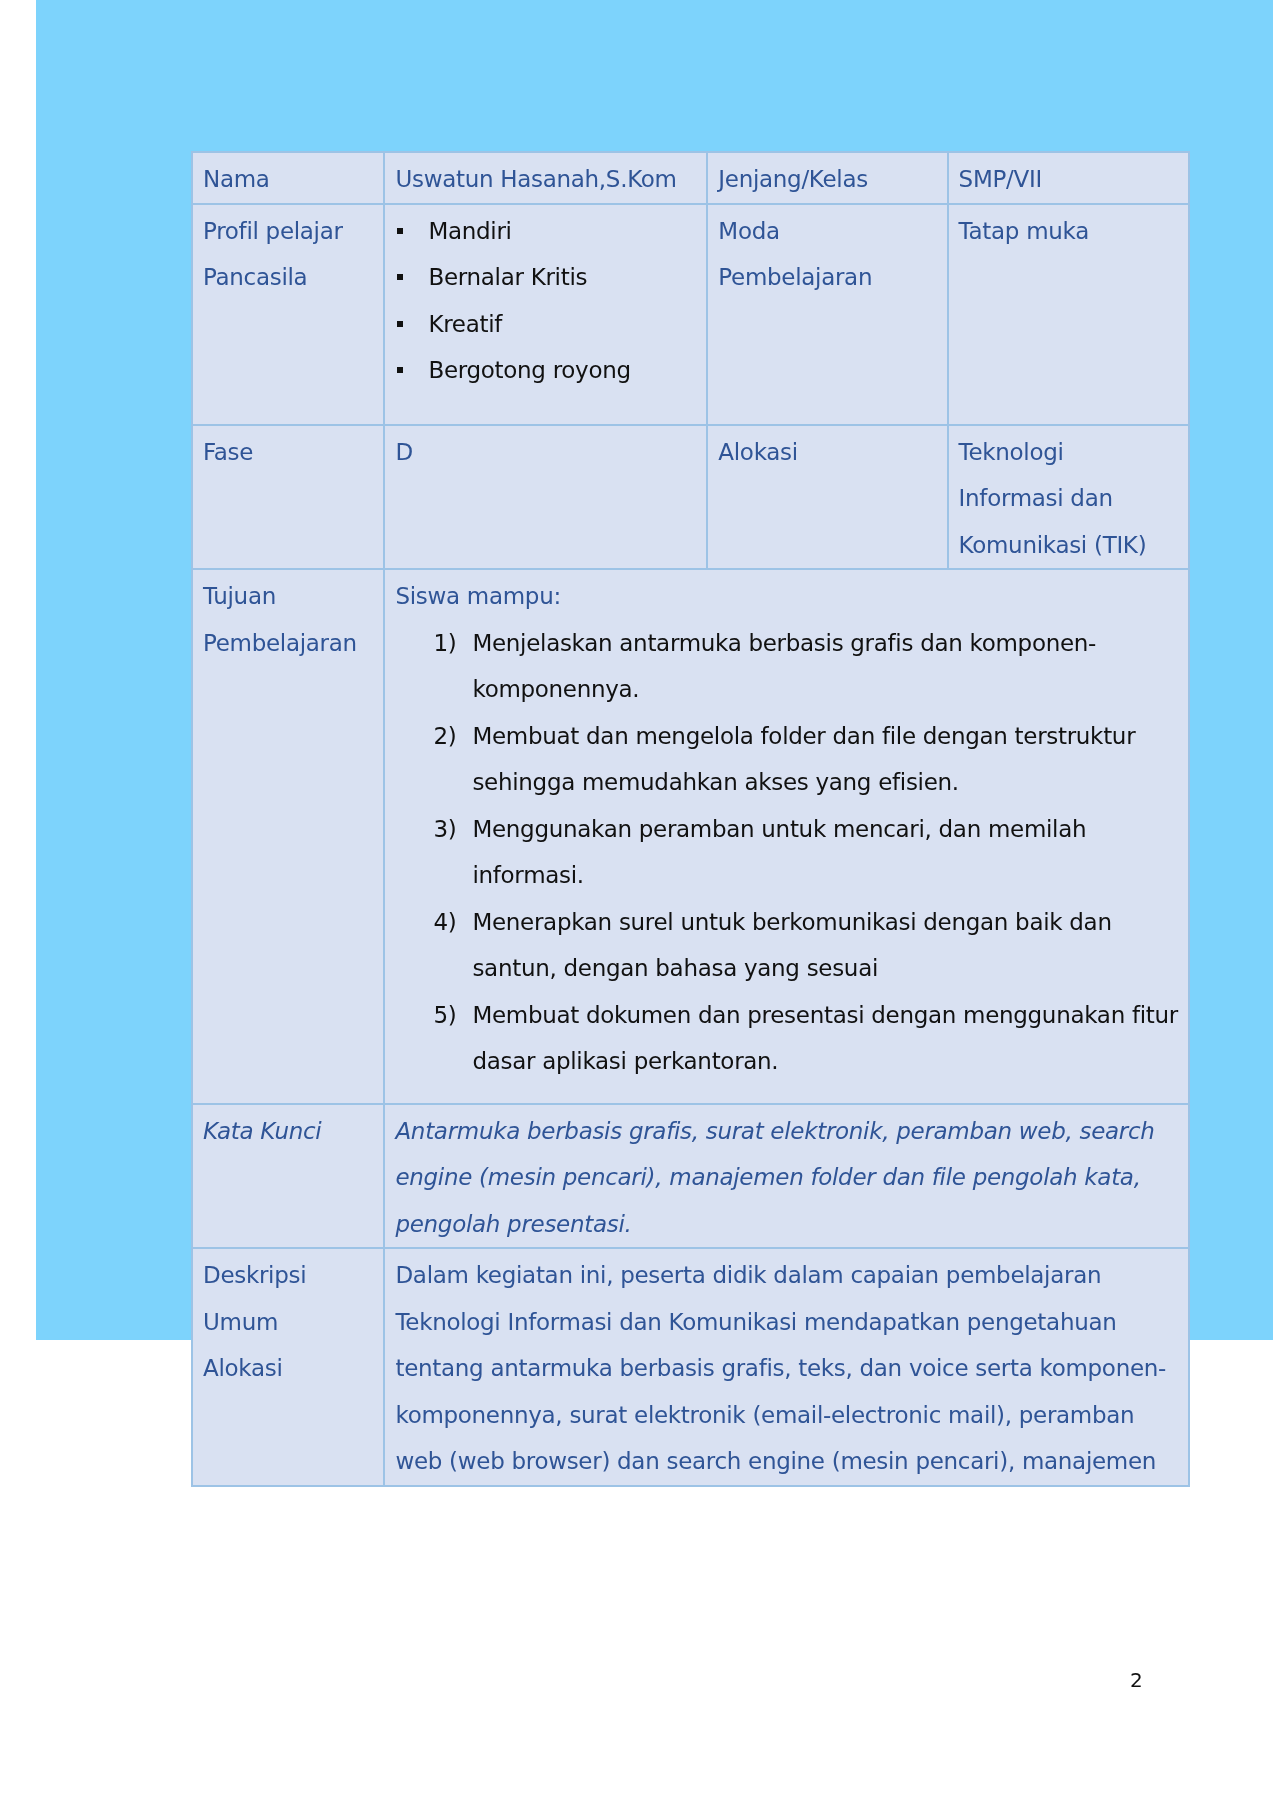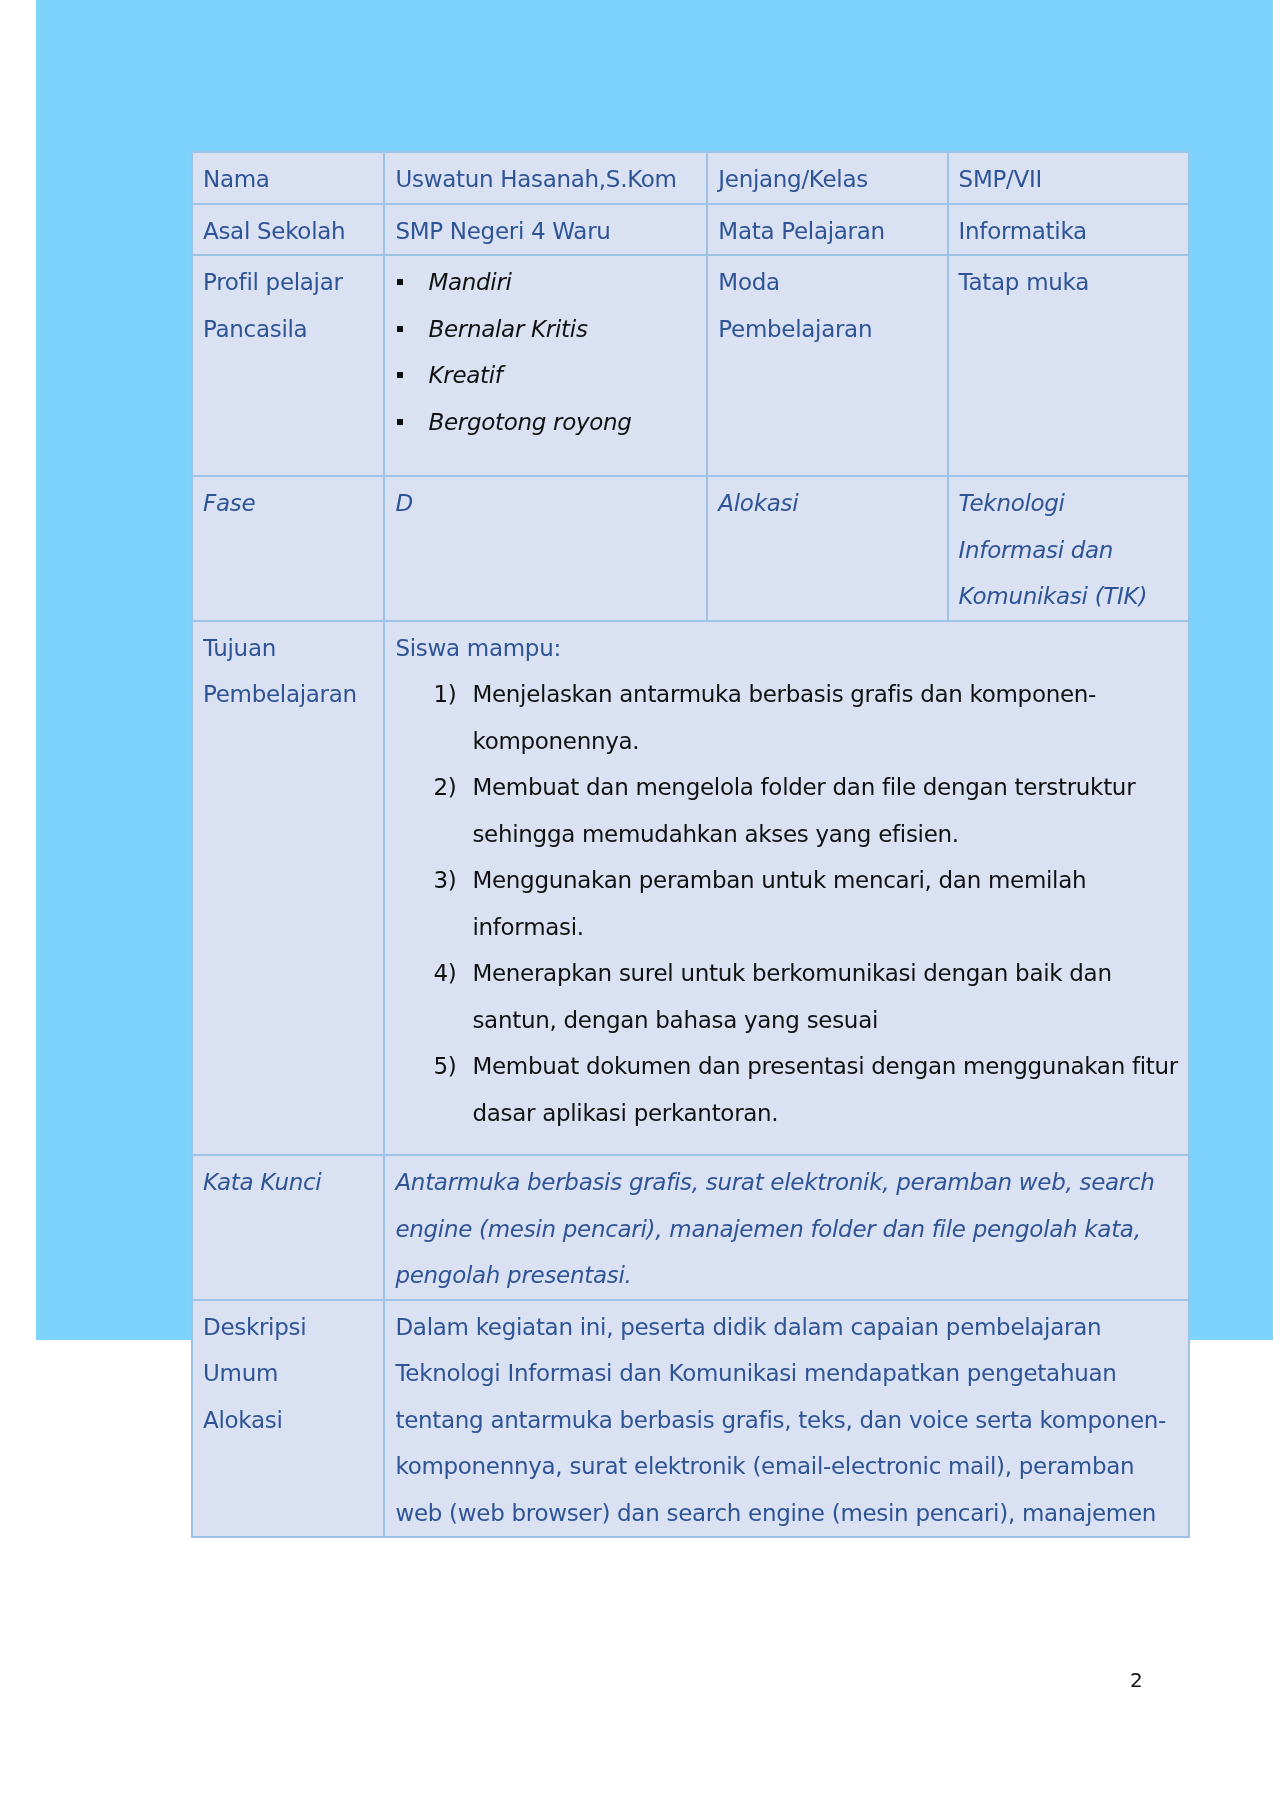--- a/index.html
+++ b/index.html
@@ -5,21 +5,21 @@
   html, body { margin:0; padding:0; background:#ffffff; }
   body { width:1273px; height:1800px; position:relative; overflow:hidden;
          font-family:"DejaVu Sans", sans-serif; }
   .page { position:absolute; left:0; top:0; width:1273px; height:1340px; background:#7dd3fc;margin-left:36px; }
   table.info { position:absolute; left:155px; top:151px; width:999px;
                border-collapse:collapse; background:#d9e1f2; table-layout:fixed; }
   table.info td { border:2px solid #9dc3e6; vertical-align:top;
                   padding:3px 10px 0 10px; font-size:23px; line-height:46.5px;
                   color:#2f5496; letter-spacing:-0.3px; }
   .c1 { width:177px; } .c2 { width:297px; } .c3 { width:221px; } .c4 { width:222px; }
-  ul.bul { list-style:none; margin:0; padding:0 0 30px 0;font-style:italic; }
+  ul.bul { list-style:none; margin:0; padding:0 0 30px 0; }
   ul.bul li { position:relative; padding-left:33px; color:#111; }
   ul.bul li .sq { position:absolute; left:2px; top:20px; width:6px; height:6px; background:#111; }
   ol.obj { list-style:none; margin:0; padding:0 0 18px 0; }
   ol.obj li { position:relative; padding-left:77px; color:#111; }
   ol.obj li .num { position:absolute; left:38px; top:0; }
   .pagenum { position:absolute; left:1094px; top:1668px; font-size:20px; color:#111; }
 </style>
 </head>
 <body>
 
@@ -31,46 +31,40 @@
         <col class="c3">
         <col class="c4">
     </colgroup>
     <tbody>
         <tr style="height:48px;">
       <td>Nama</td>
       <td>Uswatun Hasanah,S.Kom</td>
       <td>Jenjang/Kelas</td>
       <td>SMP/VII</td>
     </tr>
-    <tr style="height:47px;">
-      <td>Asal Sekolah</td>
-      <td>SMP Negeri 4 Waru</td>
-      <td>Mata Pelajaran</td>
-      <td>Informatika</td>
-    </tr>
     <tr style="height:203px;">
       <td>
         <div>Profil pelajar</div>
         <div>Pancasila</div>
       </td>
       <td>
         <ul class="bul">
           <li><span class="sq"></span><span>Mandiri</span></li>
           <li><span class="sq"></span><span>Bernalar Kritis</span></li>
           <li><span class="sq"></span><span>Kreatif</span></li>
           <li><span class="sq"></span><span>Bergotong royong</span></li>
         </ul>
       </td>
       <td>
         <div>Moda</div>
         <div>Pembelajaran</div>
       </td>
       <td>Tatap muka</td>
     </tr>
-    <tr style="height:142px;font-style:italic;">
+    <tr style="height:142px;">
       <td>Fase</td>
       <td>D</td>
       <td>Alokasi</td>
       <td>
         <div>Teknologi</div>
         <div>Informasi dan</div>
         <div>Komunikasi (TIK)</div>
       </td>
     </tr>
     <tr style="height:528px;">

